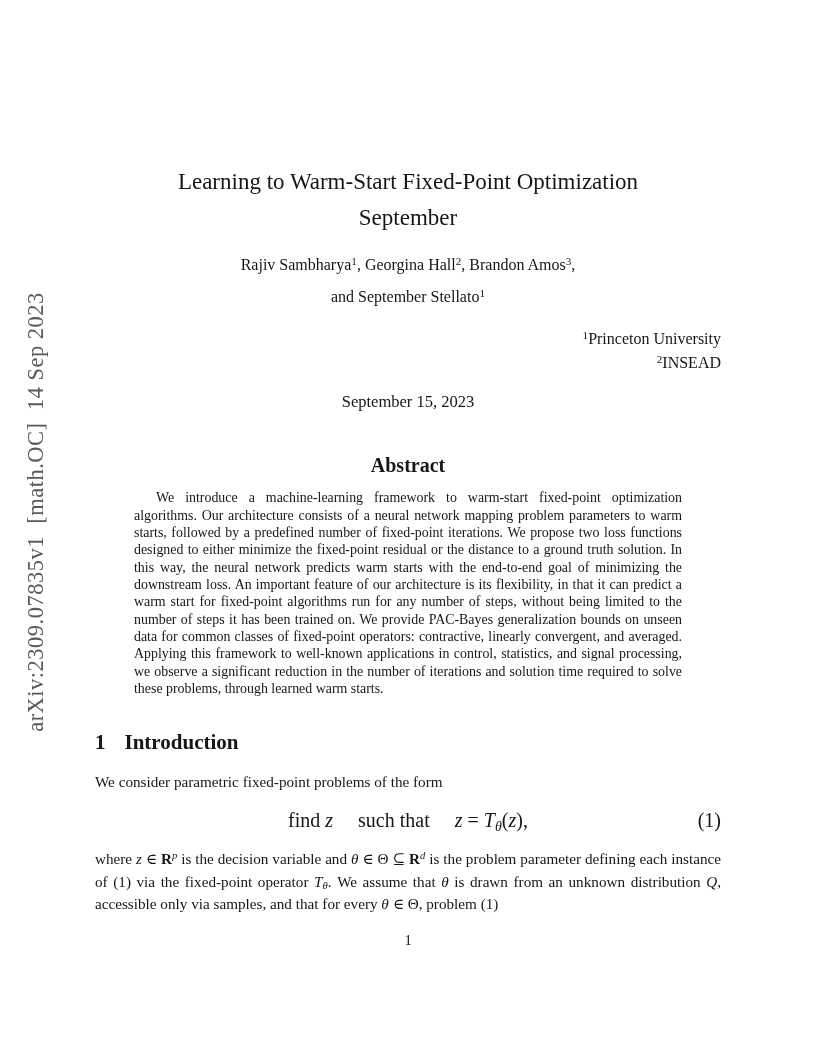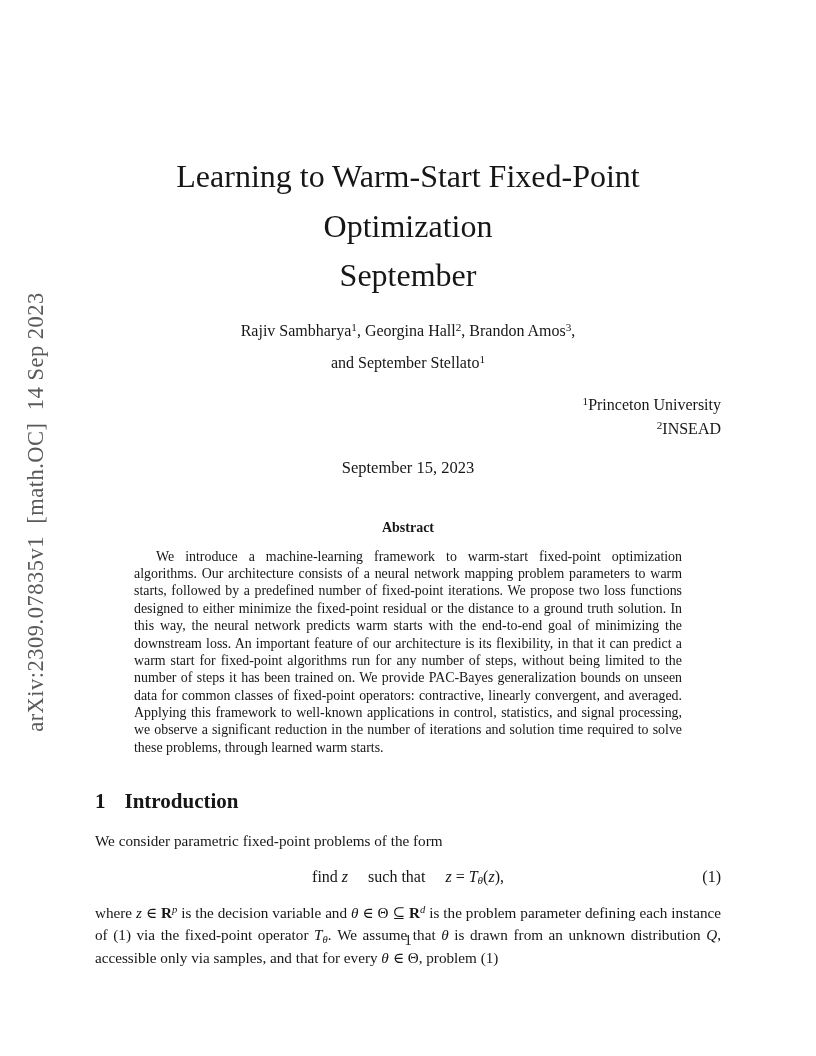--- a/index.html
+++ b/index.html
@@ -27,24 +27,24 @@
     letter-spacing: 0.5px;
     color: #5a5a5a;
   }
   .content {
     position: absolute;
     left: 95px;
     top: 0;
     width: 626px;
   }
   .title {
-    margin: 0;
+    margin: 12px;
     padding-top: 152px;
     text-align: center;
-    font-size: 32px;
+    font-size: 23px;
     font-weight: normal;
     line-height: 1.55;
   }
   .authors {
     margin-top: 14px;
     text-align: center;
     font-size: 16px;
     line-height: 2.0;
   }
   .affiliations {
@@ -54,21 +54,21 @@
     line-height: 1.5;
   }
   .date {
     margin-top: 17px;
     text-align: center;
     font-size: 16.5px;
   }
   .abstract-heading {
     margin-top: 42px;
     text-align: center;
-    font-size: 14px;
+    font-size: 20px;
     font-weight: bold;
   }
   .abstract-body {
     margin: 12px auto 0 auto;
     width: 548px;
     font-size: 13.9px;
     line-height: 17.35px;
     text-align: justify;
     text-indent: 22px;
   }
@@ -82,21 +82,21 @@
   .para {
     margin-top: 17px;
     font-size: 15.2px;
     line-height: 20.6px;
     text-align: justify;
   }
   .equation-row {
     position: relative;
     margin-top: 16px;
     text-align: center;
-    font-size: 16px;
+    font-size: 20px;
   }
   .eq-body { white-space: pre; }
   .eq-number {
     position: absolute;
     right: 0;
     top: 0;
   }
   .page-number {
     position: absolute;
     left: 0;

